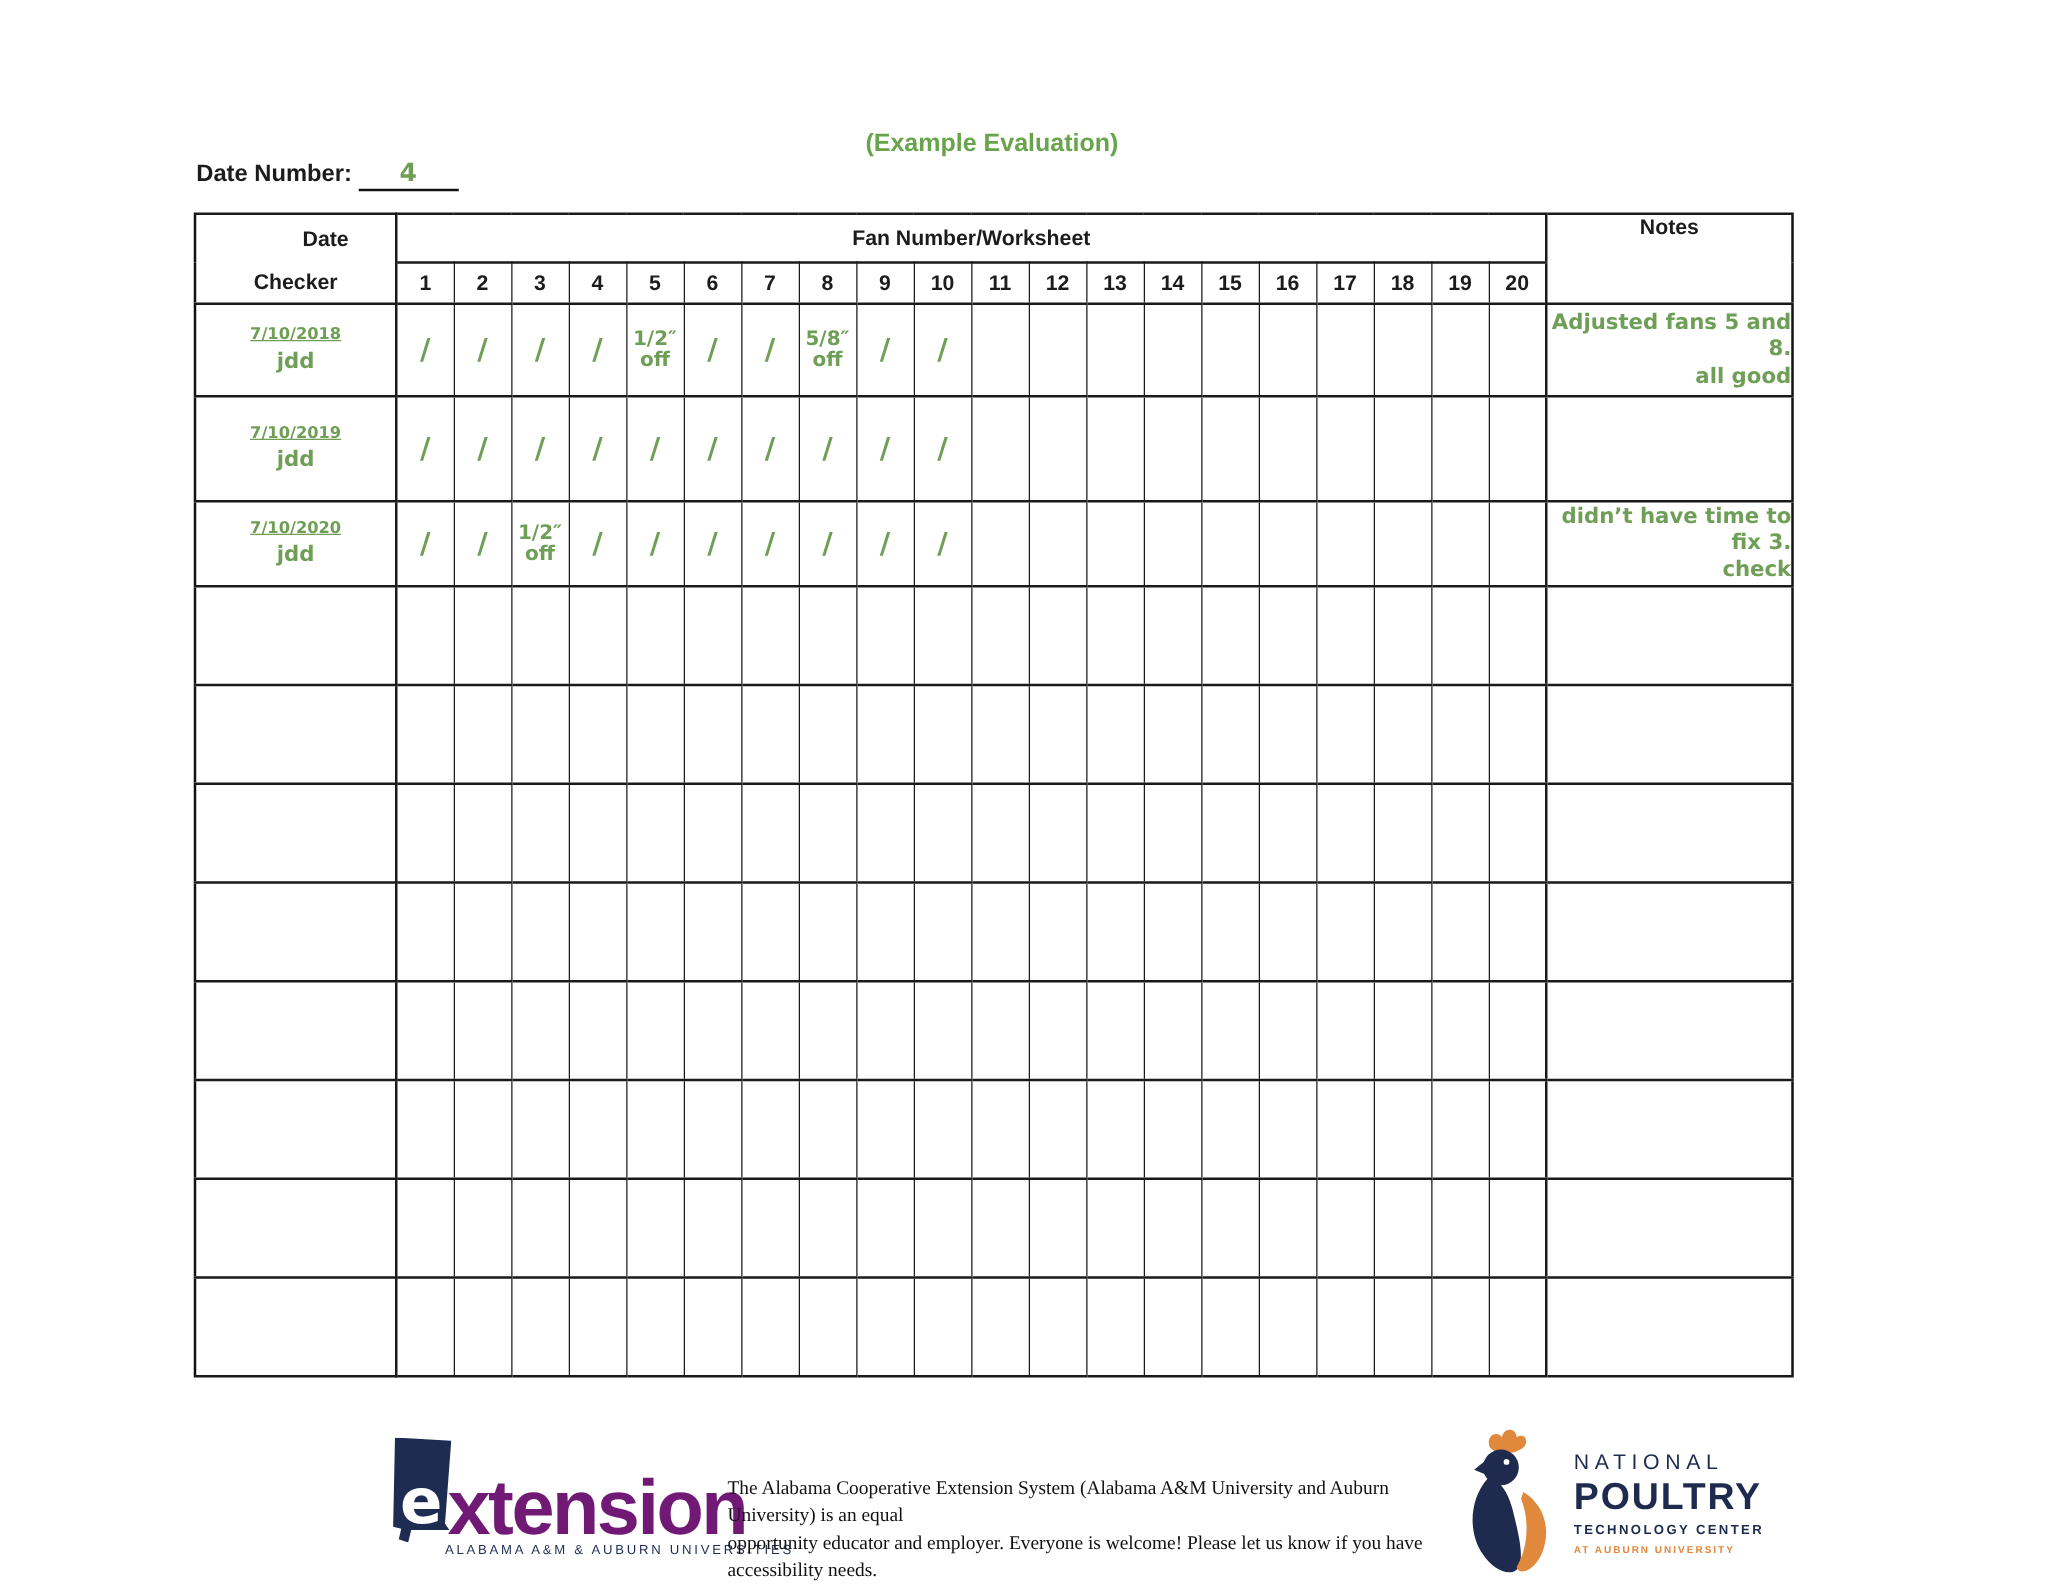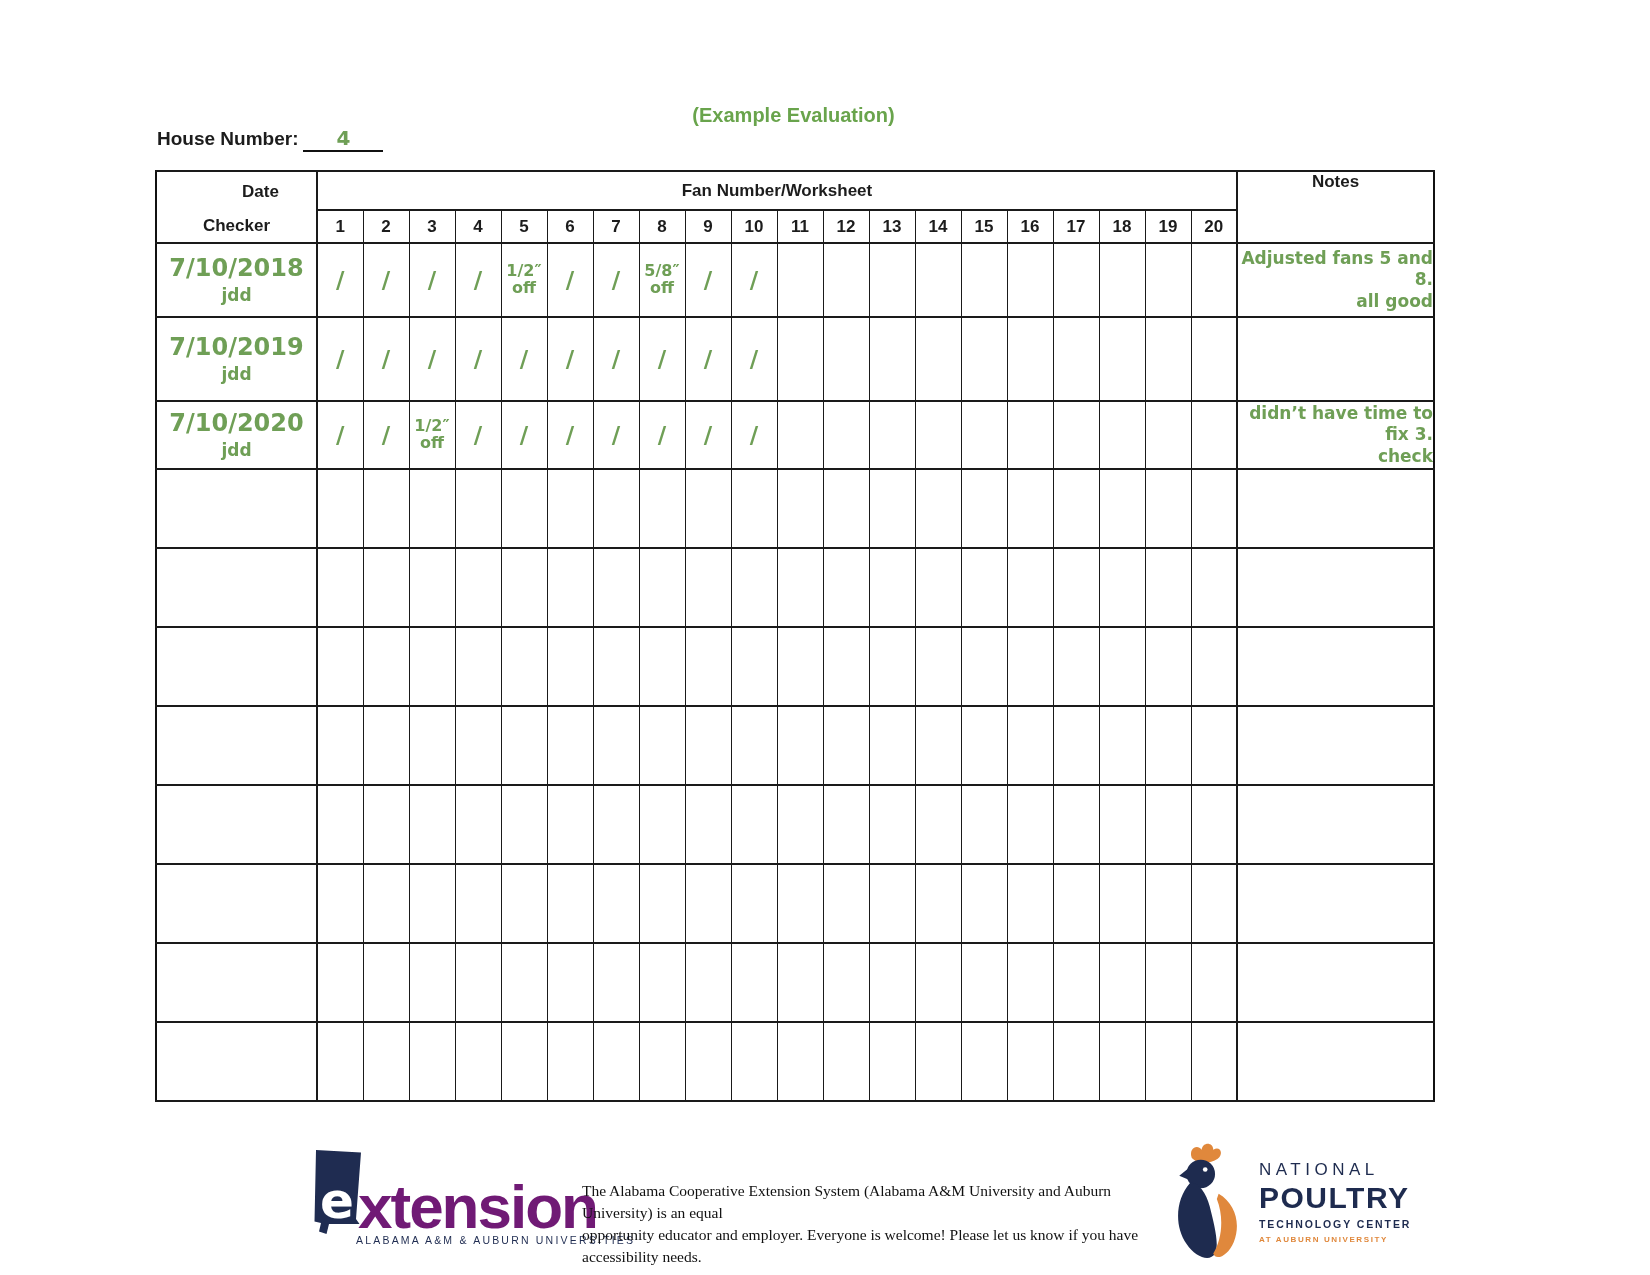--- a/index.html
+++ b/index.html
@@ -29,21 +29,21 @@
   .numrow th{height:31px;text-align:center;font-size:16px;}
   .noteshead{vertical-align:top;padding-top:8px;text-align:center;}
 
   tbody tr:nth-child(1){height:74px;}
   tbody tr:nth-child(2){height:84px;}
   tbody tr:nth-child(3){height:68px;}
   tbody tr:nth-child(n+4){height:79px;}
 
   .hw{font-family:"DejaVu Sans",sans-serif;font-weight:bold;color:#6f9f56;}
   .datecell{text-align:center;vertical-align:middle;}
-  .date{font-size:24px;line-height:1.15;}
+  .date{font-size:13px;line-height:1.15;text-decoration:underline;}
   .checker{font-size:17px;margin-top:3px;}
   .fancell{text-align:center;vertical-align:middle;font-size:23px;line-height:1.05;white-space:pre-line;}
   .fancell.offtxt{font-size:16px;}
   .notecell{vertical-align:middle;text-align:right;padding:4px 8px;font-size:17px;line-height:1.25;white-space:pre-line;}
 
   
   .ext-logo{position:absolute;left:312px;top:1146px;width:270px;height:104px;}
   .al-state{position:absolute;left:0;top:4px;width:50px;height:84px;background:#1f2c51;
     clip-path:polygon(8% 0%,98% 3%,88% 82%,95% 88%,34% 88%,29% 100%,14% 97%,18% 87%,5% 85%);}
   .al-e{position:absolute;left:8px;top:30px;font-size:50px;font-weight:bold;color:#ffffff;line-height:1;font-family:"DejaVu Sans",sans-serif;}
@@ -62,21 +62,21 @@
   .nptc-l4{font-size:8px;font-weight:bold;letter-spacing:1.6px;color:#e0883c;margin-top:5px;}
 </style>
 </head>
 <body>
 
 <div class="title-wrap">
   <div class="subtitle">(Example Evaluation)</div>
 </div>
 
 <div class="house">
-  <span>House Number:</span><span class="hn-line"><span class="hn-value">4</span></span>
+  <span>Date Number:</span><span class="hn-line"><span class="hn-value">4</span></span>
 </div>
 
 <table class="ws">
   <colgroup>
     <col style="width:161px">
     <col span="20" style="width:46px">
     <col style="width:197px">
   </colgroup>
   <thead>
     <tr>

